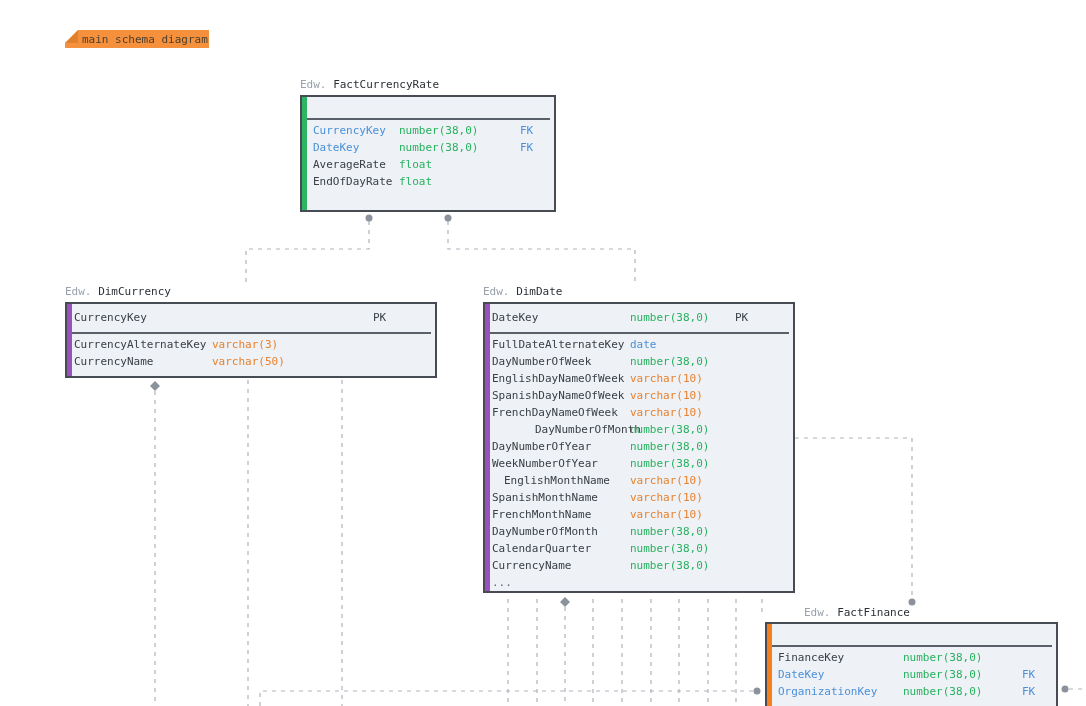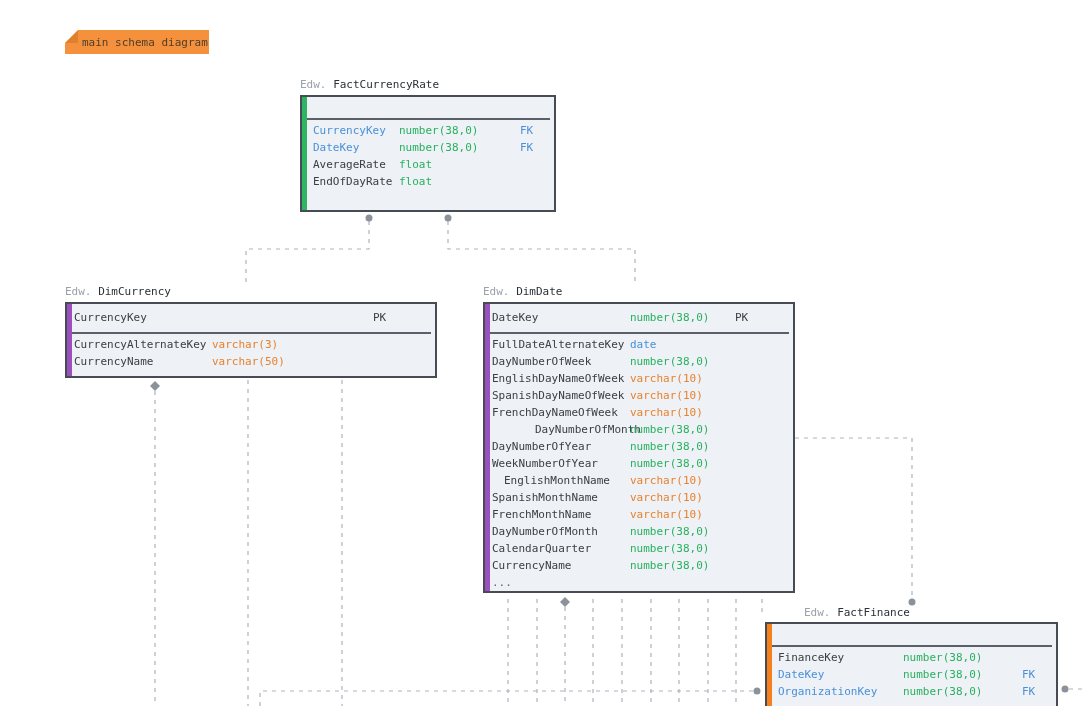--- a/index.html
+++ b/index.html
@@ -14,21 +14,21 @@
   .canvas{
     position:relative; width:1086px; height:706px; overflow:hidden; background:#ffffff;
     font-family:"DejaVu Sans Mono","Liberation Mono",monospace; font-size:11px; color:var(--text-dark);
   }
   .wires{position:absolute; left:0; top:0; z-index:1;}
   .wires path.rel{fill:none; stroke:var(--wire); stroke-width:1.2; stroke-dasharray:4 5;}
   .wires circle.end-dot{fill:var(--marker); stroke:none;}
   .wires path.end-diamond{fill:var(--marker); stroke:none;}
 
   .note{
-    position:absolute; left:65px; top:30px; width:144px; height:24px; z-index:3;
+    position:absolute; left:65px; top:30px; width:144px; height:18px; z-index:3;
     background:var(--note-bg); color:var(--note-text);
     clip-path:polygon(13px 0, 100% 0, 100% 100%, 0 100%, 0 13px);
     display:flex; align-items:center;text-align:center;
   }
   .note .note-fold{
     position:absolute; left:0; top:0; width:0; height:0;
     border-top:13px solid transparent; border-right:13px solid var(--note-fold);
   }
   .note .note-text{margin-left:17px; white-space:pre;}
 

